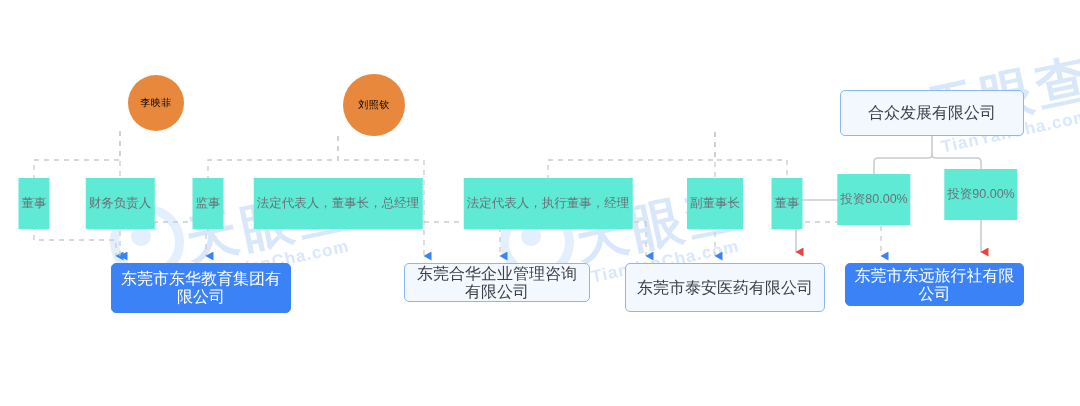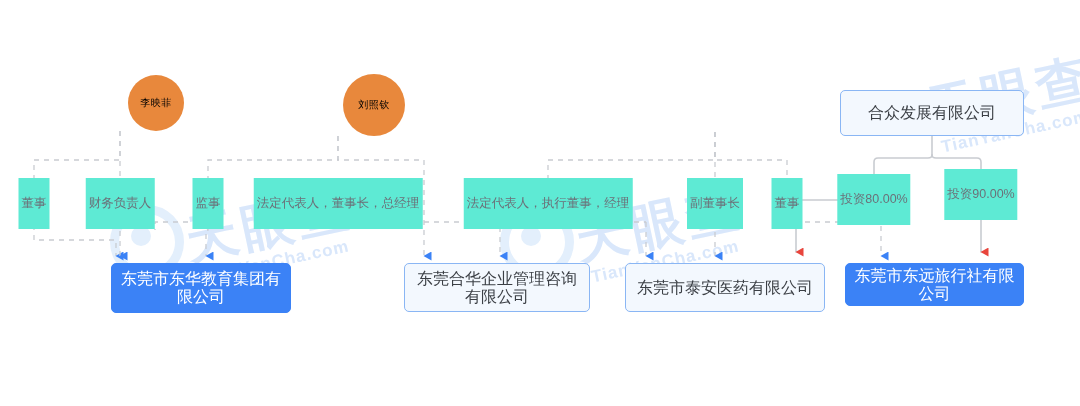--- a/index.html
+++ b/index.html
@@ -152,17 +152,17 @@
   <div class="edge-label" style="left:787px;top:178px;">董事</div>
   <div class="edge-label" style="left:874px;top:174px;">投资80.00%</div>
   <div class="edge-label" style="left:981px;top:169px;">投资90.00%</div>
 
   <div class="person" style="left:92px;top:75px;width:56px;height:56px;">李映菲</div>
   <div class="person" style="left:307px;top:74px;width:62px;height:62px;">刘照钦</div>
 
   <div class="company outline" style="left:840px;top:90px;width:184px;height:46px;">合众发展有限公司</div>
 
   <div class="company filled" style="left:72px;top:263px;width:180px;height:50px;margin-left:39px;">东莞市东华教育集团有限公司</div>
-  <div class="company outline" style="left:404px;top:263px;width:186px;height:49px;">东莞合华企业管理咨询有限公司</div>
+  <div class="company outline" style="left:404px;top:263px;width:186px;height:39px;">东莞合华企业管理咨询有限公司</div>
   <div class="company outline" style="left:625px;top:263px;width:200px;height:49px;">东莞市泰安医药有限公司</div>
   <div class="company filled" style="left:845px;top:263px;width:179px;height:43px;">东莞市东远旅行社有限公司</div>
 
 </div>
 
 </body></html>

